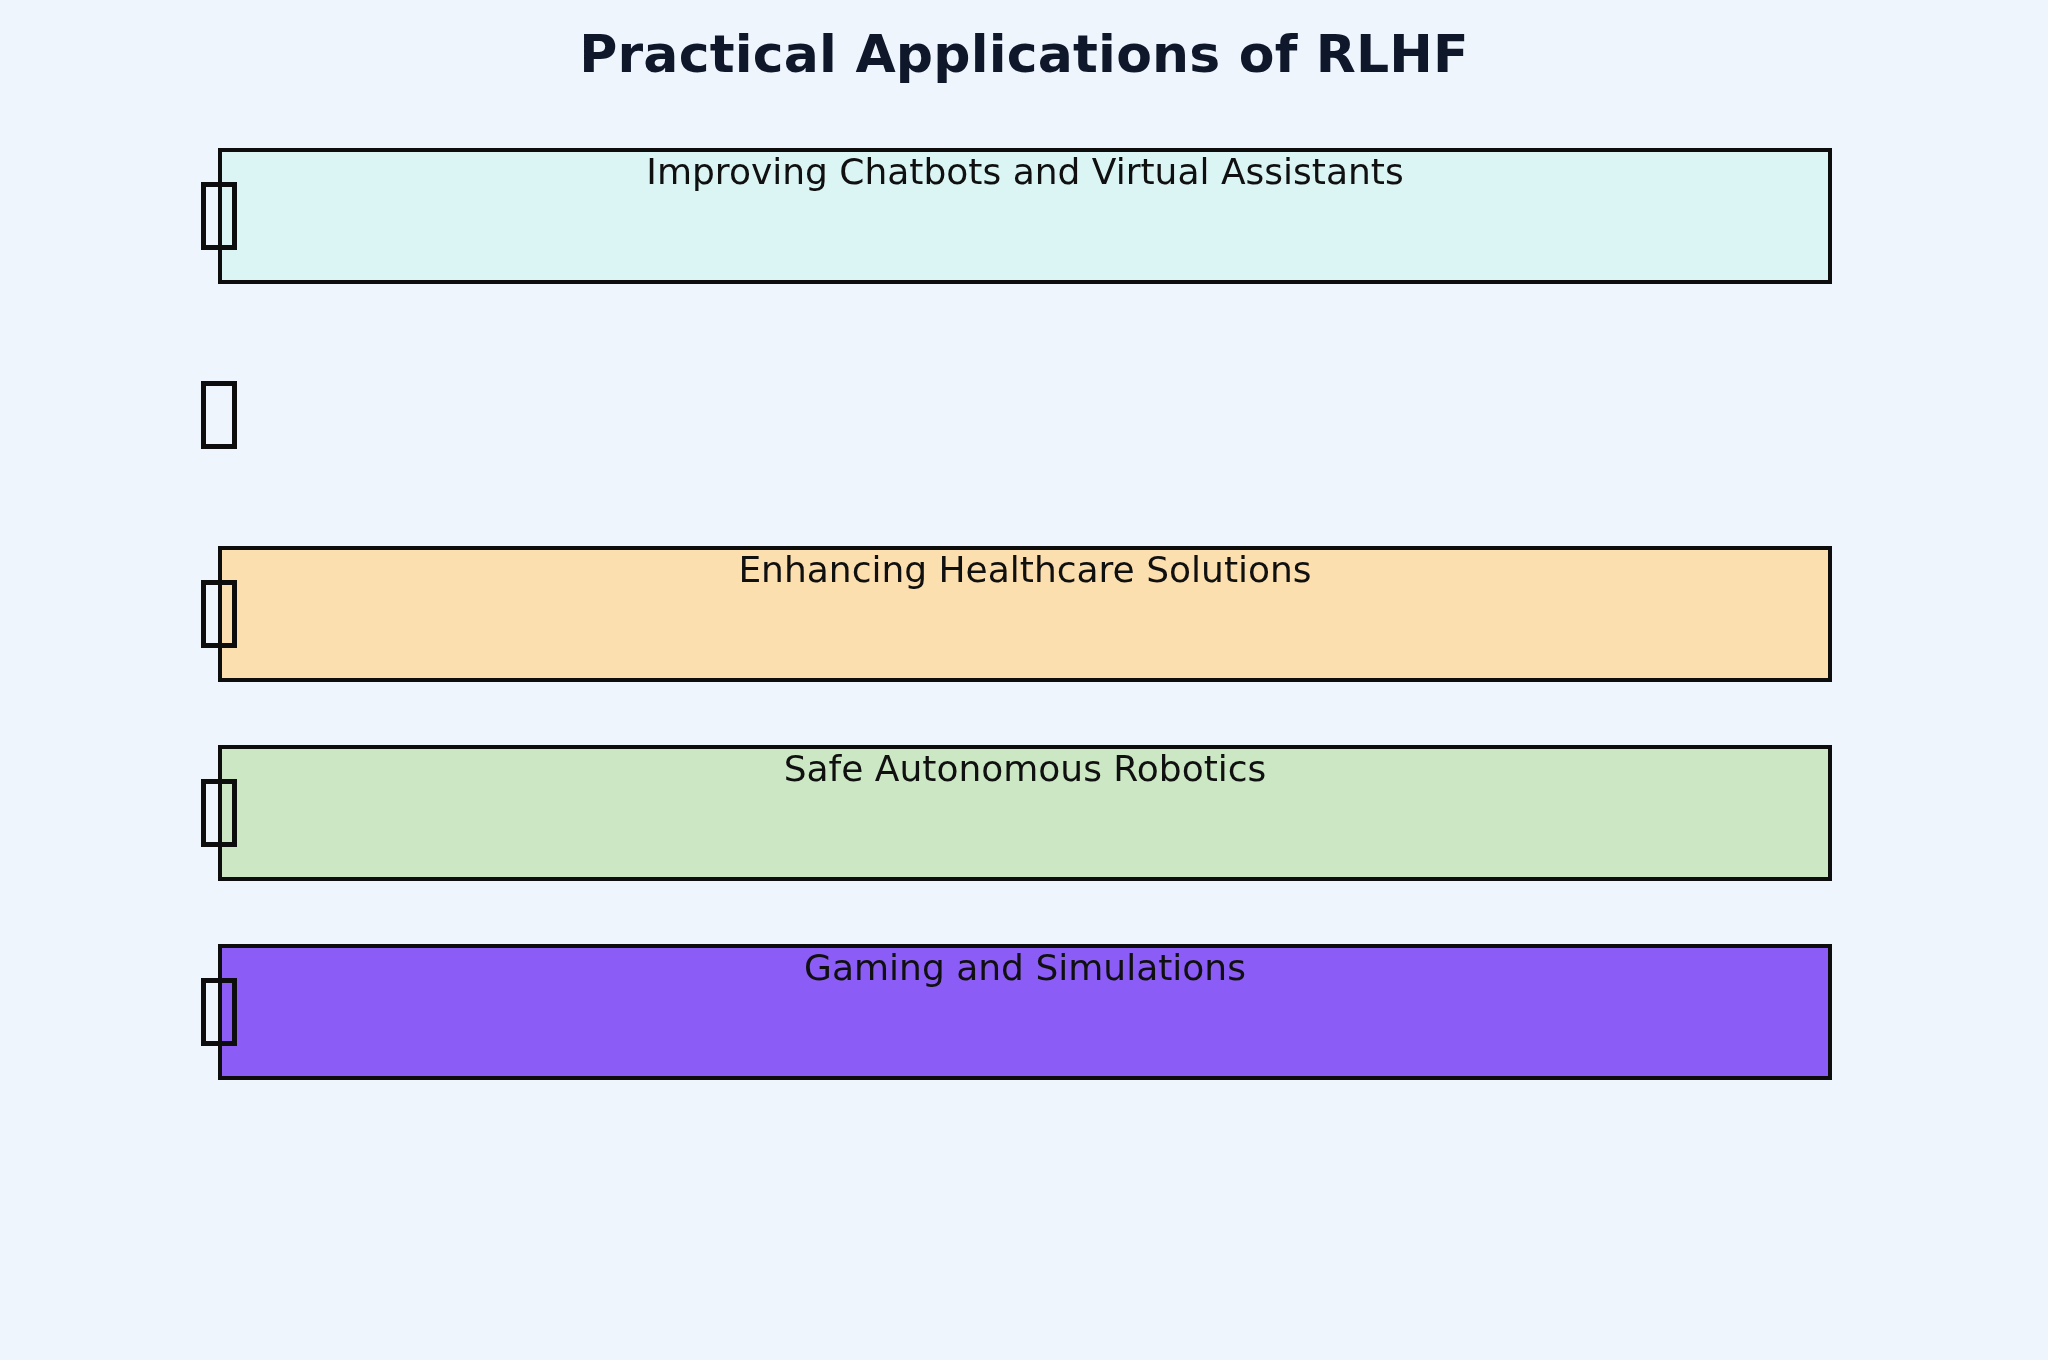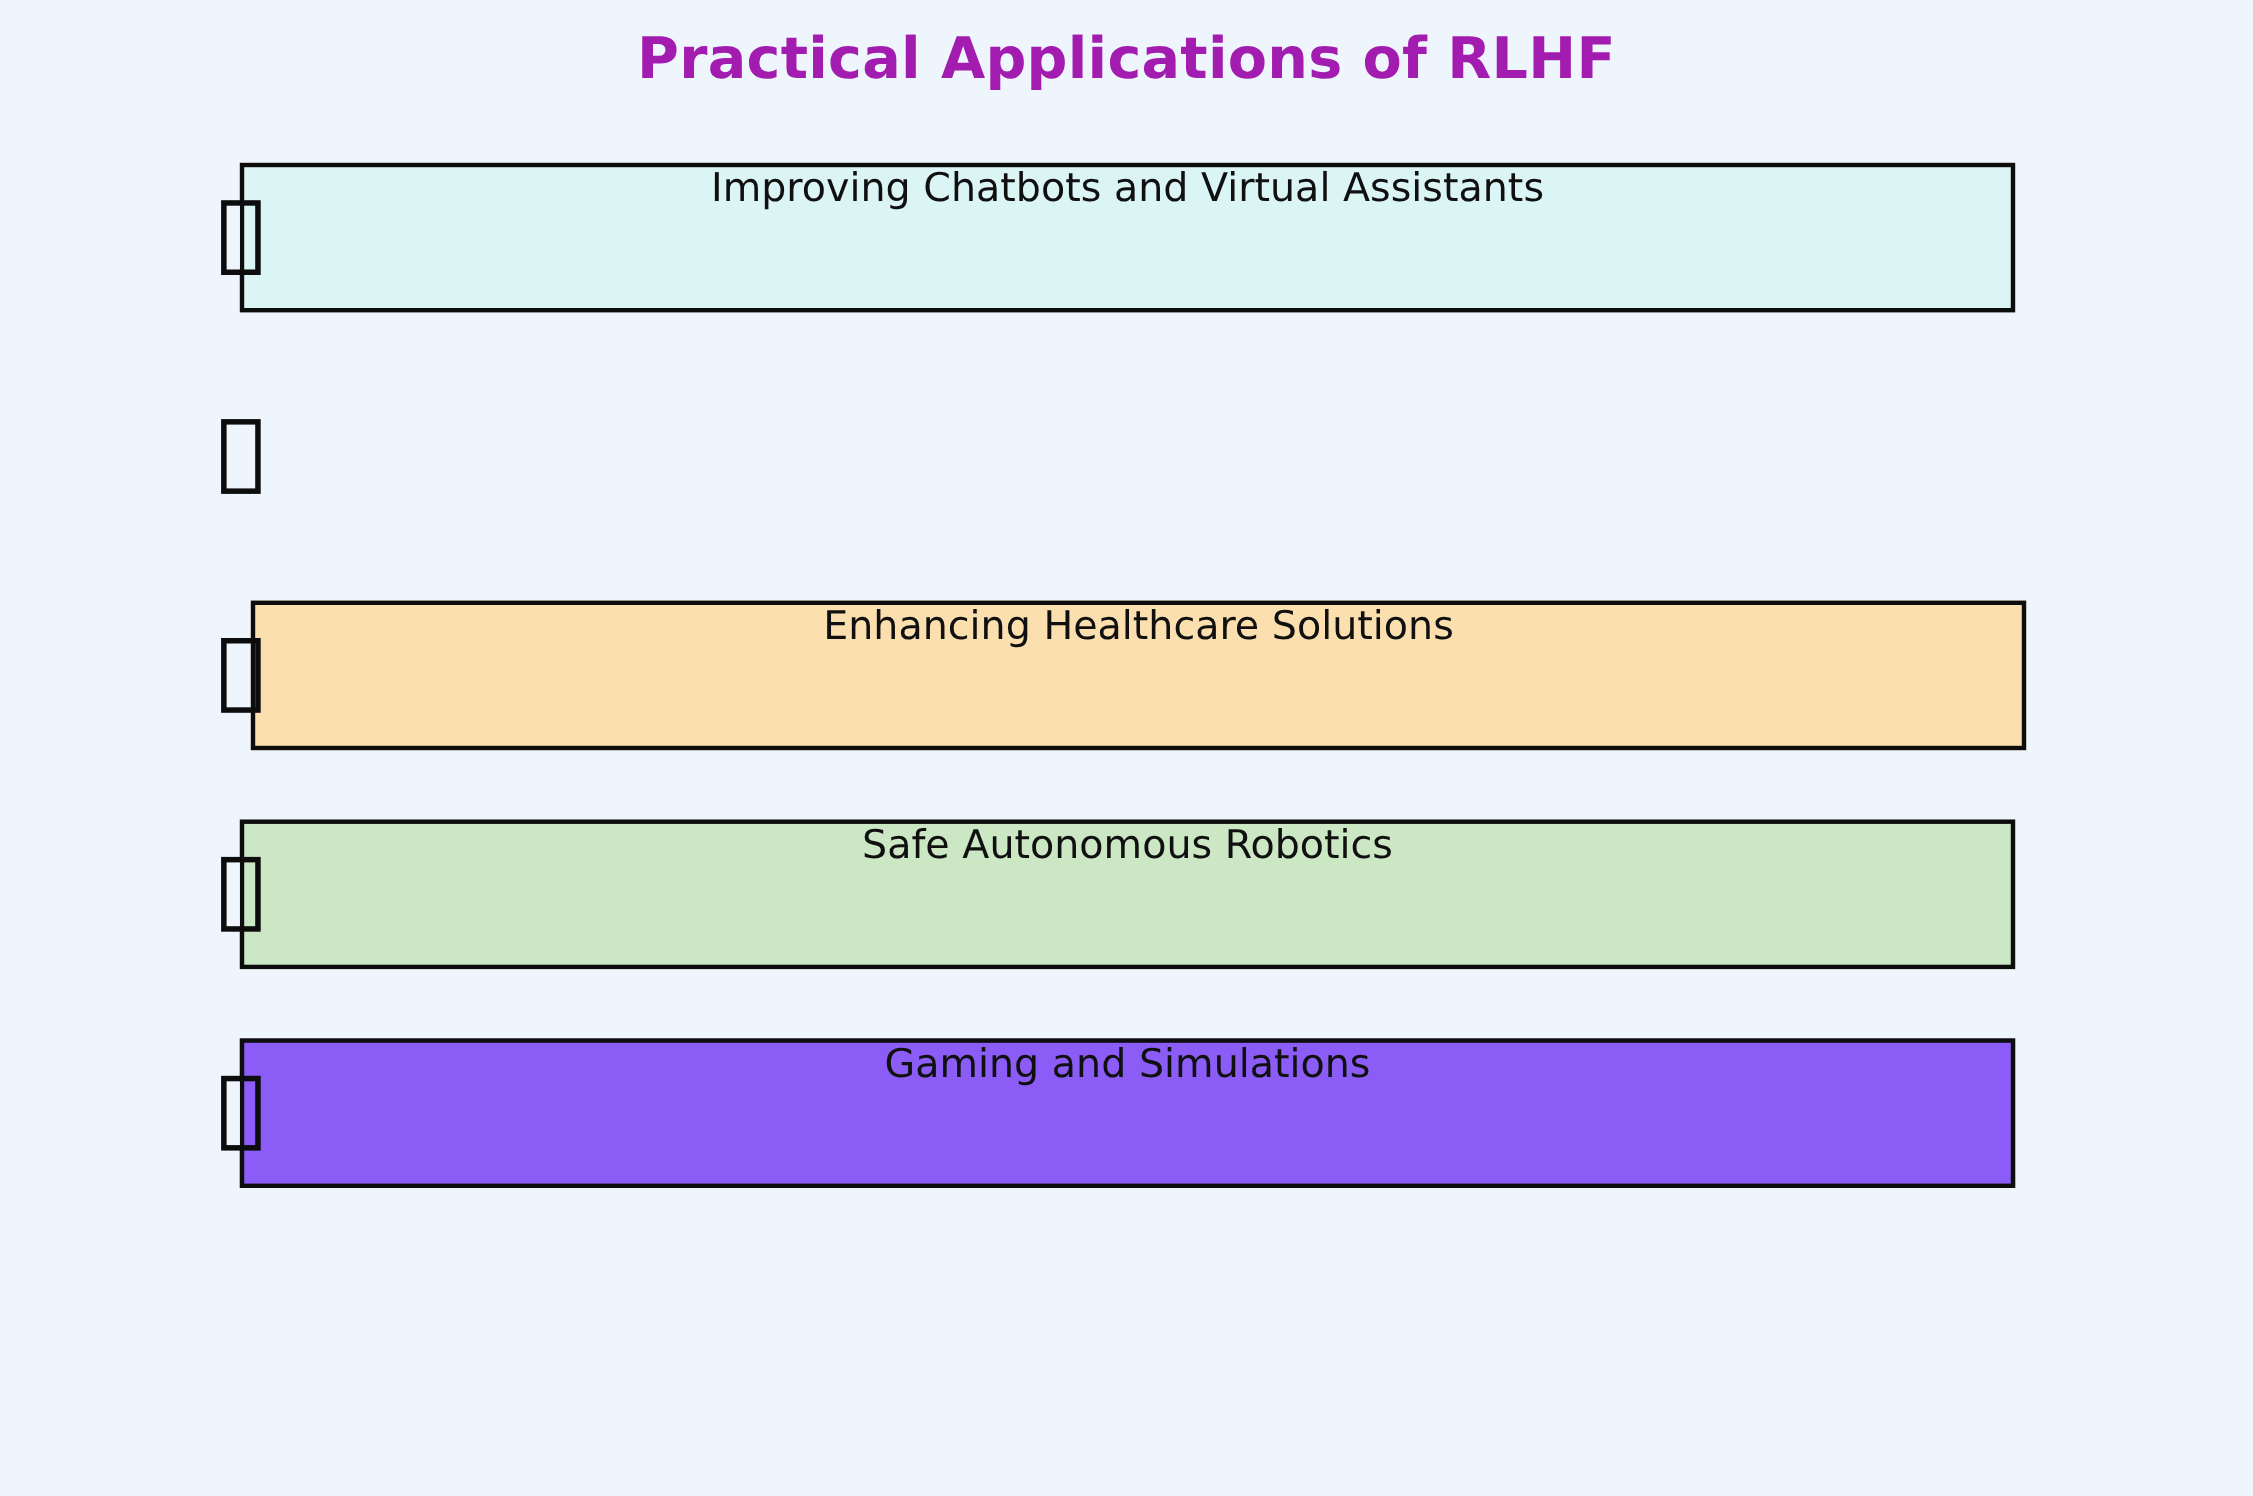--- a/index.html
+++ b/index.html
@@ -100,40 +100,40 @@
     height: 58px;
     background: #eff5fd;
     z-index: 2;
   }
 </style>
 </head>
 <body style="background: rgb(239, 245, 253);">
 
 <div id="canvas" style="background: rgb(239, 245, 253);">
 
-  <div id="chart-title" style="color: #a21caf;">Practical Applications of RLHF</div>
+  <div id="chart-title" style="color: #0f172a;">Practical Applications of RLHF</div>
 
   <div id="stages">
 
     <div class="stage-row" style="top: 148px;">
       <div class="stage-marker-mask" style="background: rgb(239, 245, 253);"></div>
       <div class="stage-bar" style="background: rgb(219, 244, 244); border-color: rgb(13, 13, 13);">
         <span class="stage-label">Improving Chatbots and Virtual Assistants</span>
       </div>
       <div class="stage-marker" style="border-color: rgb(13, 13, 13);"></div>
     </div>
 
     <div class="stage-row" style="top: 347px;">
       <div class="stage-marker-mask" style="background: rgb(239, 245, 253);"></div>
       <div class="stage-marker" style="border-color: rgb(13, 13, 13);"></div>
     </div>
 
     <div class="stage-row" style="top: 546px;">
       <div class="stage-marker-mask" style="background: rgb(239, 245, 253);"></div>
-      <div class="stage-bar" style="background: rgb(252, 223, 174); border-color: rgb(13, 13, 13); margin-left: 10px;">
+      <div class="stage-bar" style="background: rgb(252, 223, 174); border-color: rgb(13, 13, 13);">
         <span class="stage-label">Enhancing Healthcare Solutions</span>
       </div>
       <div class="stage-marker" style="border-color: rgb(13, 13, 13);"></div>
     </div>
 
     <div class="stage-row" style="top: 745px;">
       <div class="stage-marker-mask" style="background: rgb(239, 245, 253);"></div>
       <div class="stage-bar" style="background: rgb(203, 231, 196); border-color: rgb(13, 13, 13);">
         <span class="stage-label">Safe Autonomous Robotics</span>
       </div>

